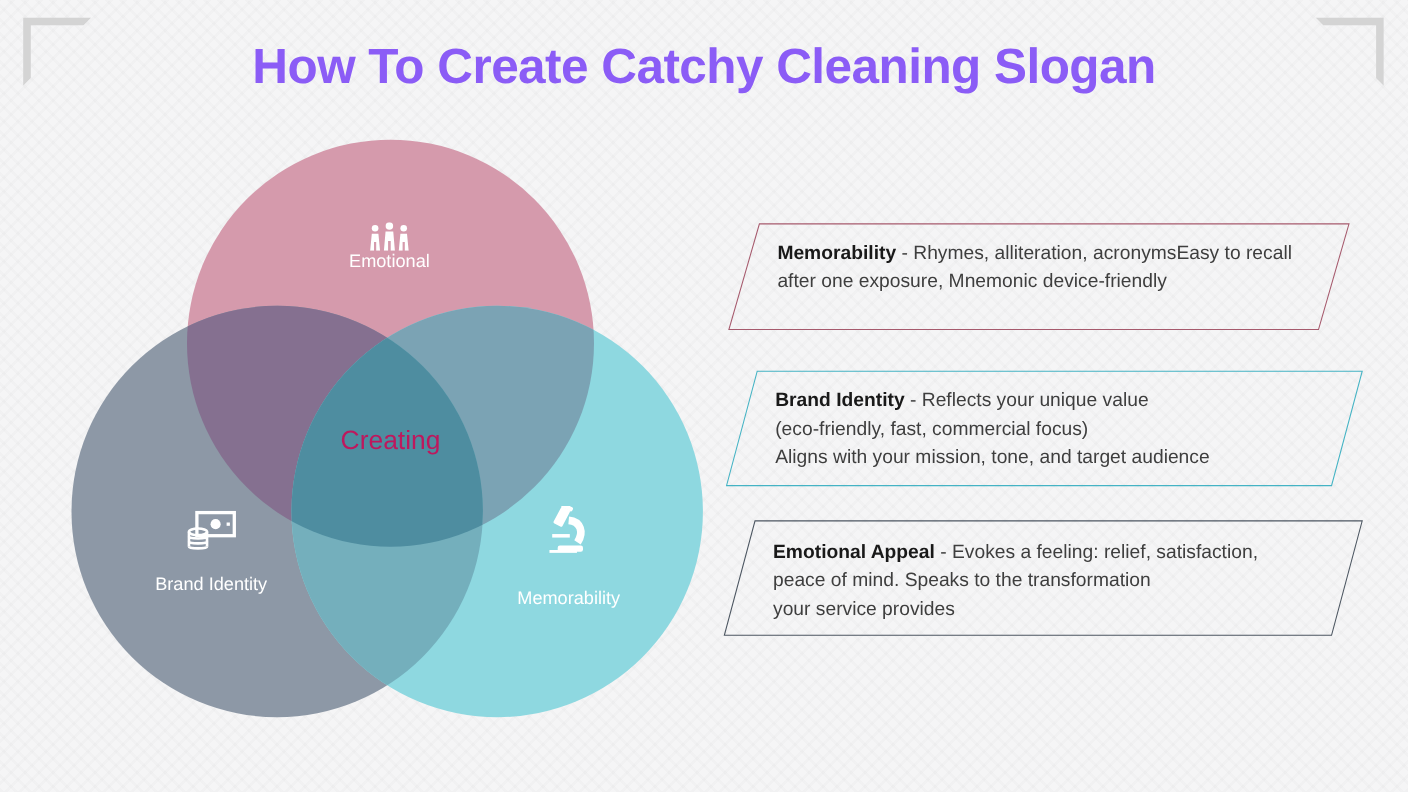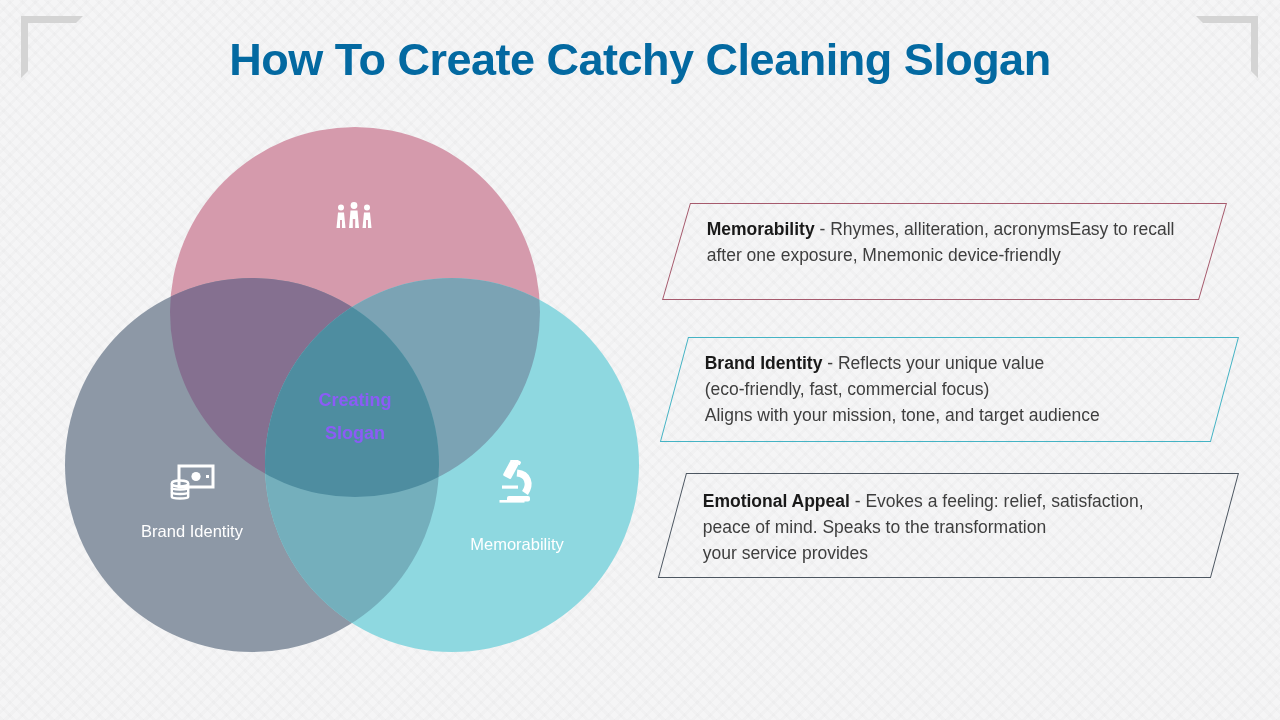--- a/index.html
+++ b/index.html
@@ -10,38 +10,38 @@
     background-image:
       repeating-linear-gradient(45deg, rgba(0,0,0,.016) 0 3px, transparent 3px 9px),
       repeating-linear-gradient(-45deg, rgba(0,0,0,.016) 0 3px, transparent 3px 9px);
     position:relative;
   }
 
   
   .slide-title {
     position:absolute; left:0; top:34px; width:1280px;
     text-align:center; font-size:45px; font-weight:700;
-    color:#0369a1; letter-spacing:-0.5px;
+    color:#8b5cf6; letter-spacing:-0.5px;
   }
 
   
   .bracket { position:absolute; top:16px; }
   .bracket svg { display:block; }
 
   
   .venn-svg { position:absolute; left:0; top:0; }
 
   
   .circle-label {
     position:absolute; color:#ffffff; text-align:center;
     font-size:16.5px; line-height:26px; font-weight:400;
   }
   .center-label {
-    position:absolute; color:#8b5cf6; text-align:center;
-    font-size:18px; line-height:33px; font-weight:700;
+    position:absolute; color:#be185d; text-align:center;
+    font-size:24px; line-height:33px; font-weight:400;
   }
   .venn-icon { position:absolute; }
   .venn-icon svg { display:block; }
 
   
   .callout {
     position:absolute;
     border:1px solid #888;
     transform-origin:top left;
     background:transparent;
@@ -108,20 +108,21 @@
   <svg width="44" height="26" viewBox="0 0 44 26" fill="#ffffff">
     <circle cx="9" cy="5.5" r="3"></circle>   
       <path d="M4.5 26 L6 10.5 L12 10.5 L13.5 26 L10 26 L10 18 L8 18 L8 26 Z"></path>
     <circle cx="22" cy="3.5" r="3.4"></circle>
       <path d="M17 26 L18.5 8.5 L25.5 8.5 L27 26 L23.2 26 L23.2 17 L20.8 17 L20.8 26 Z"></path>
     <circle cx="35" cy="5.5" r="3"></circle>  
       <path d="M30.5 26 L32 10.5 L38 10.5 L39.5 26 L36 26 L36 18 L34 18 L34 26 Z"></path>
   </svg>
 </div>
 <div class="circle-label" style="left:264px; top:225px; width:180px;">
+  <div>Emotional</div>
 </div>
 
 <div class="venn-icon" style="left:166px; top:462px; width:50px; height:40px;">
   <svg width="50" height="40" viewBox="0 0 50 40">
     <rect x="13" y="4" width="34" height="21" fill="none" stroke="#ffffff" stroke-width="3"></rect>
     <circle cx="30" cy="14.5" r="4.6" fill="#ffffff"></circle>
     <rect x="40" y="13" width="3" height="3" fill="#ffffff"></rect>
     <g fill="none" stroke="#ffffff" stroke-width="2.4">
       <ellipse cx="14" cy="21.5" rx="8.2" ry="3"></ellipse>
       <path d="M5.8 21.5 L5.8 35 M22.2 21.5 L22.2 35"></path>
@@ -142,21 +143,20 @@
     <path d="M21 13 C32 14 35 24 29 33" fill="none" stroke="#ffffff" stroke-width="7"></path>
     <rect x="6" y="25.5" width="16" height="3.2" fill="#ffffff"></rect>
     <rect x="11" y="36" width="23" height="5.5" rx="2" fill="#ffffff"></rect>
     <rect x="3.5" y="40" width="25" height="2.6" fill="#ffffff"></rect>
   </svg>
 </div>
 <div class="circle-label" style="left:417px; top:531px; width:200px;">Memorability</div>
 
 <div class="center-label" style="left:255px; top:384px; width:200px;">
   <div>Creating</div>
-  <div>Slogan</div>
 </div>
 
 <div class="callout c1" style="border-color: rgb(166, 90, 109);">
   <div class="callout-inner">
     <div><b>Memorability</b><span> - Rhymes, alliteration, acronymsEasy to recall</span></div>
     <div>after one exposure, Mnemonic device-friendly</div>
     <div></div>
   </div>
 </div>
 

